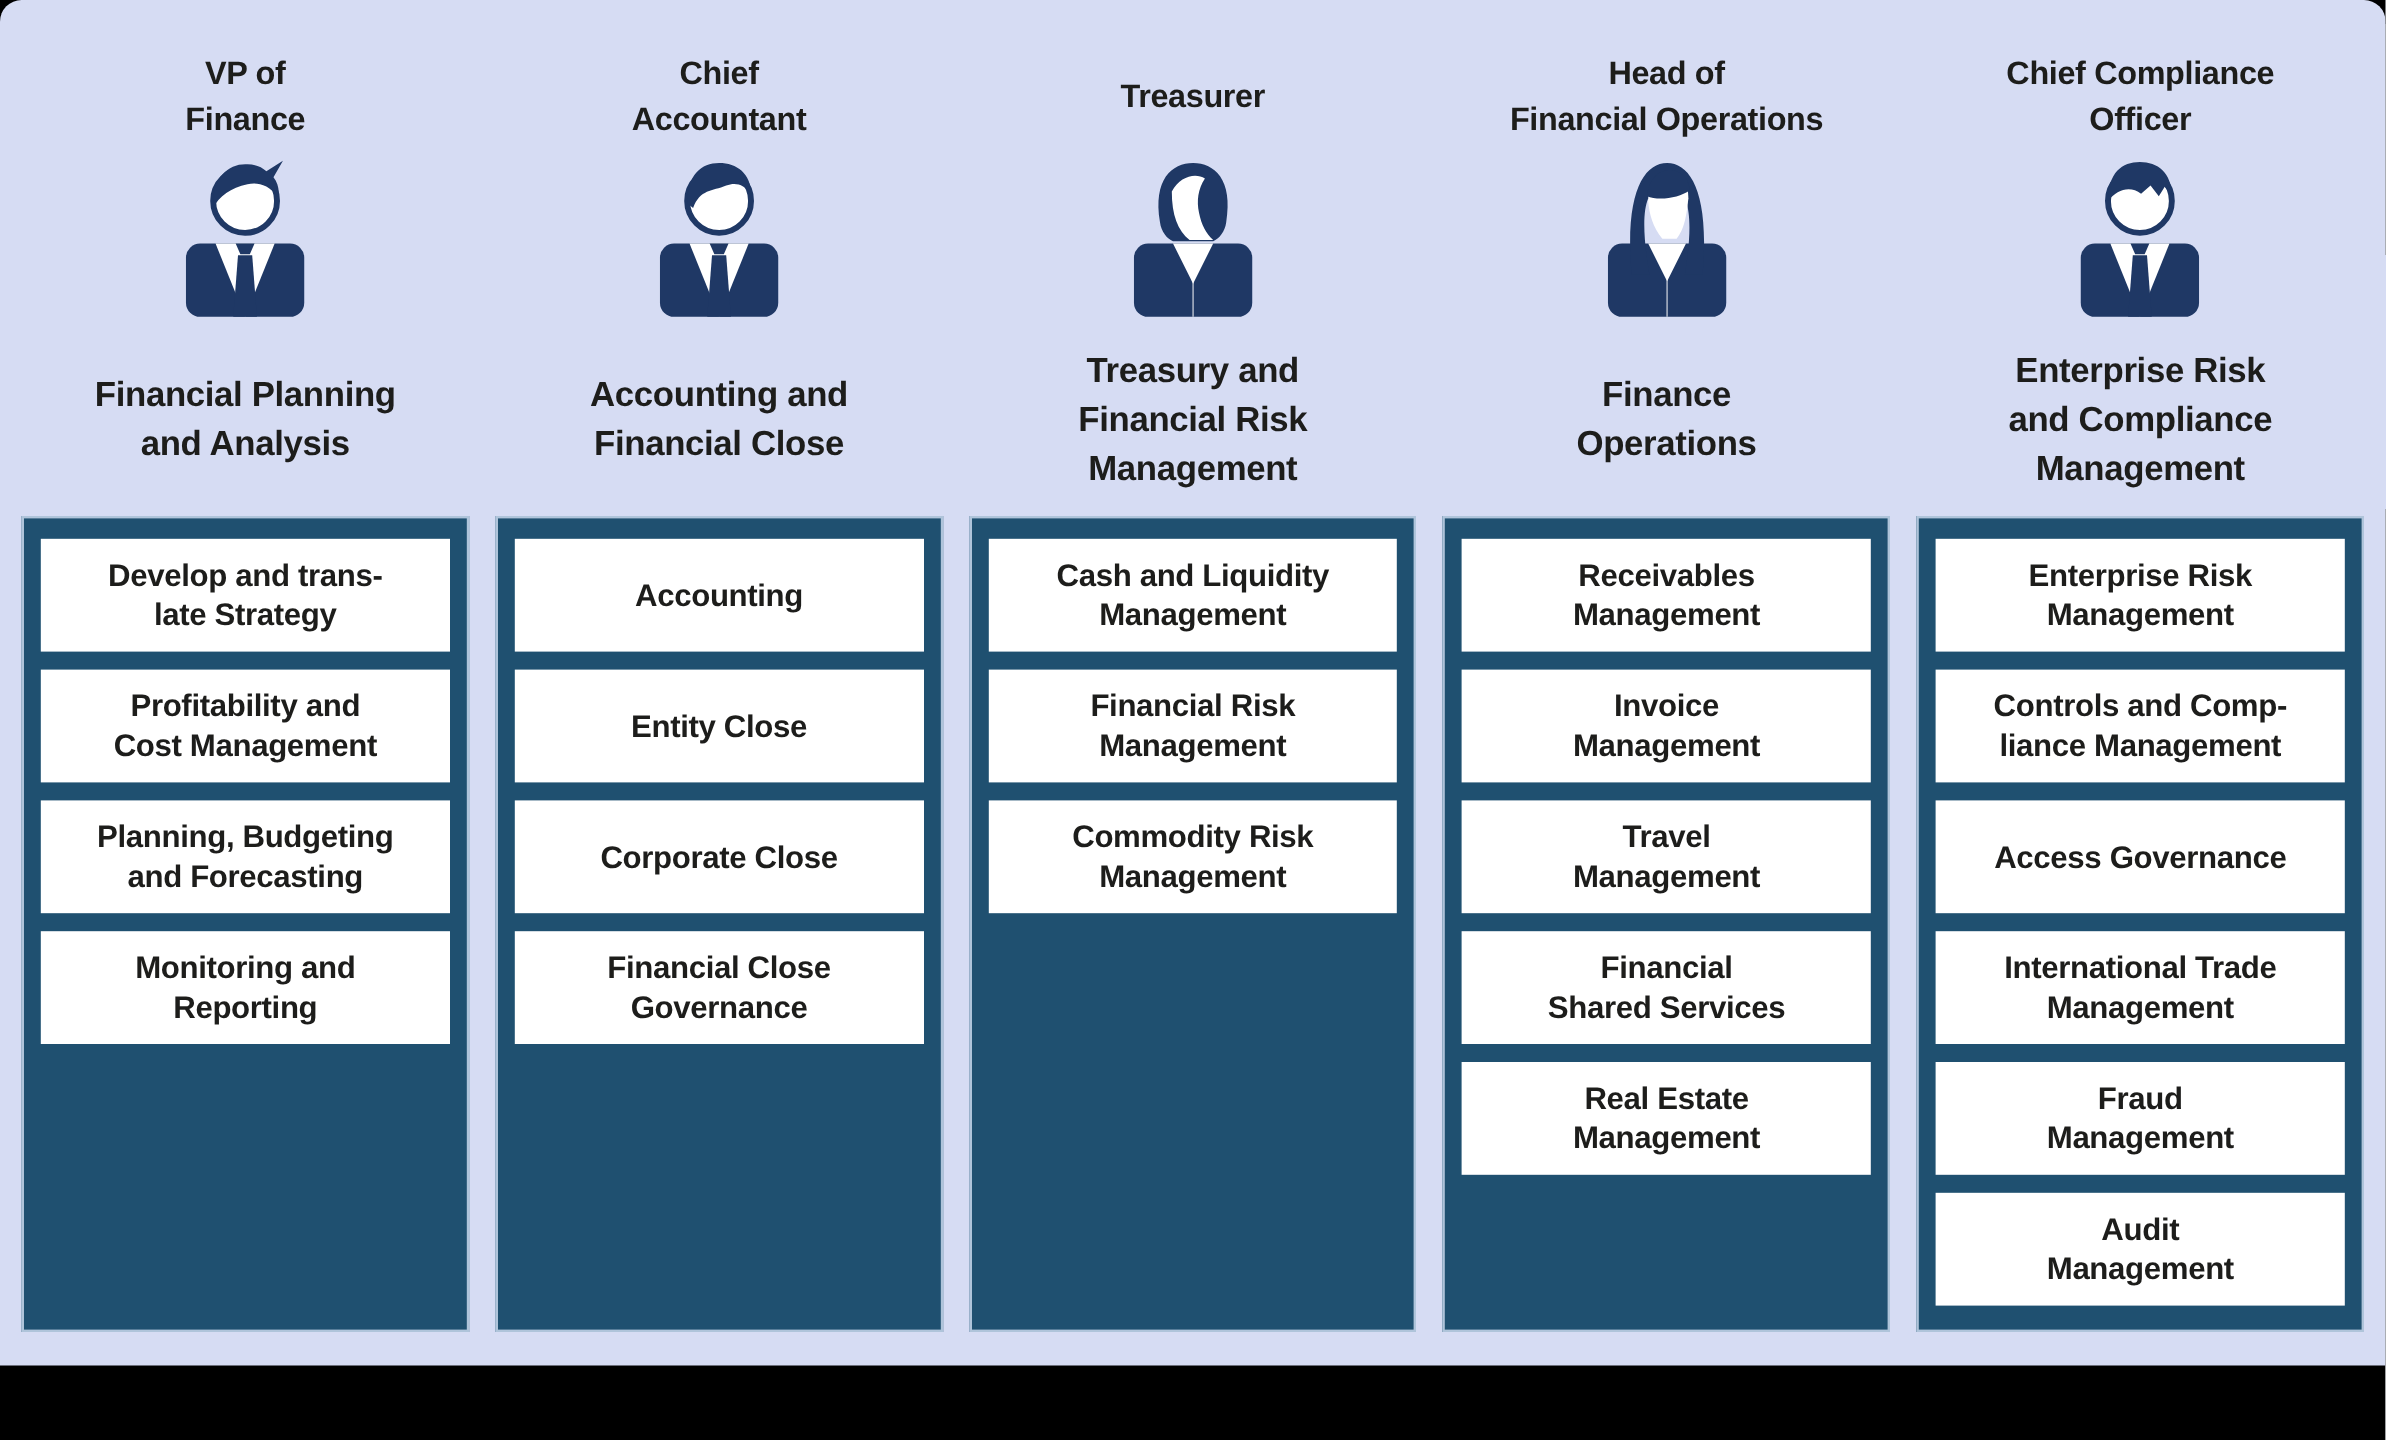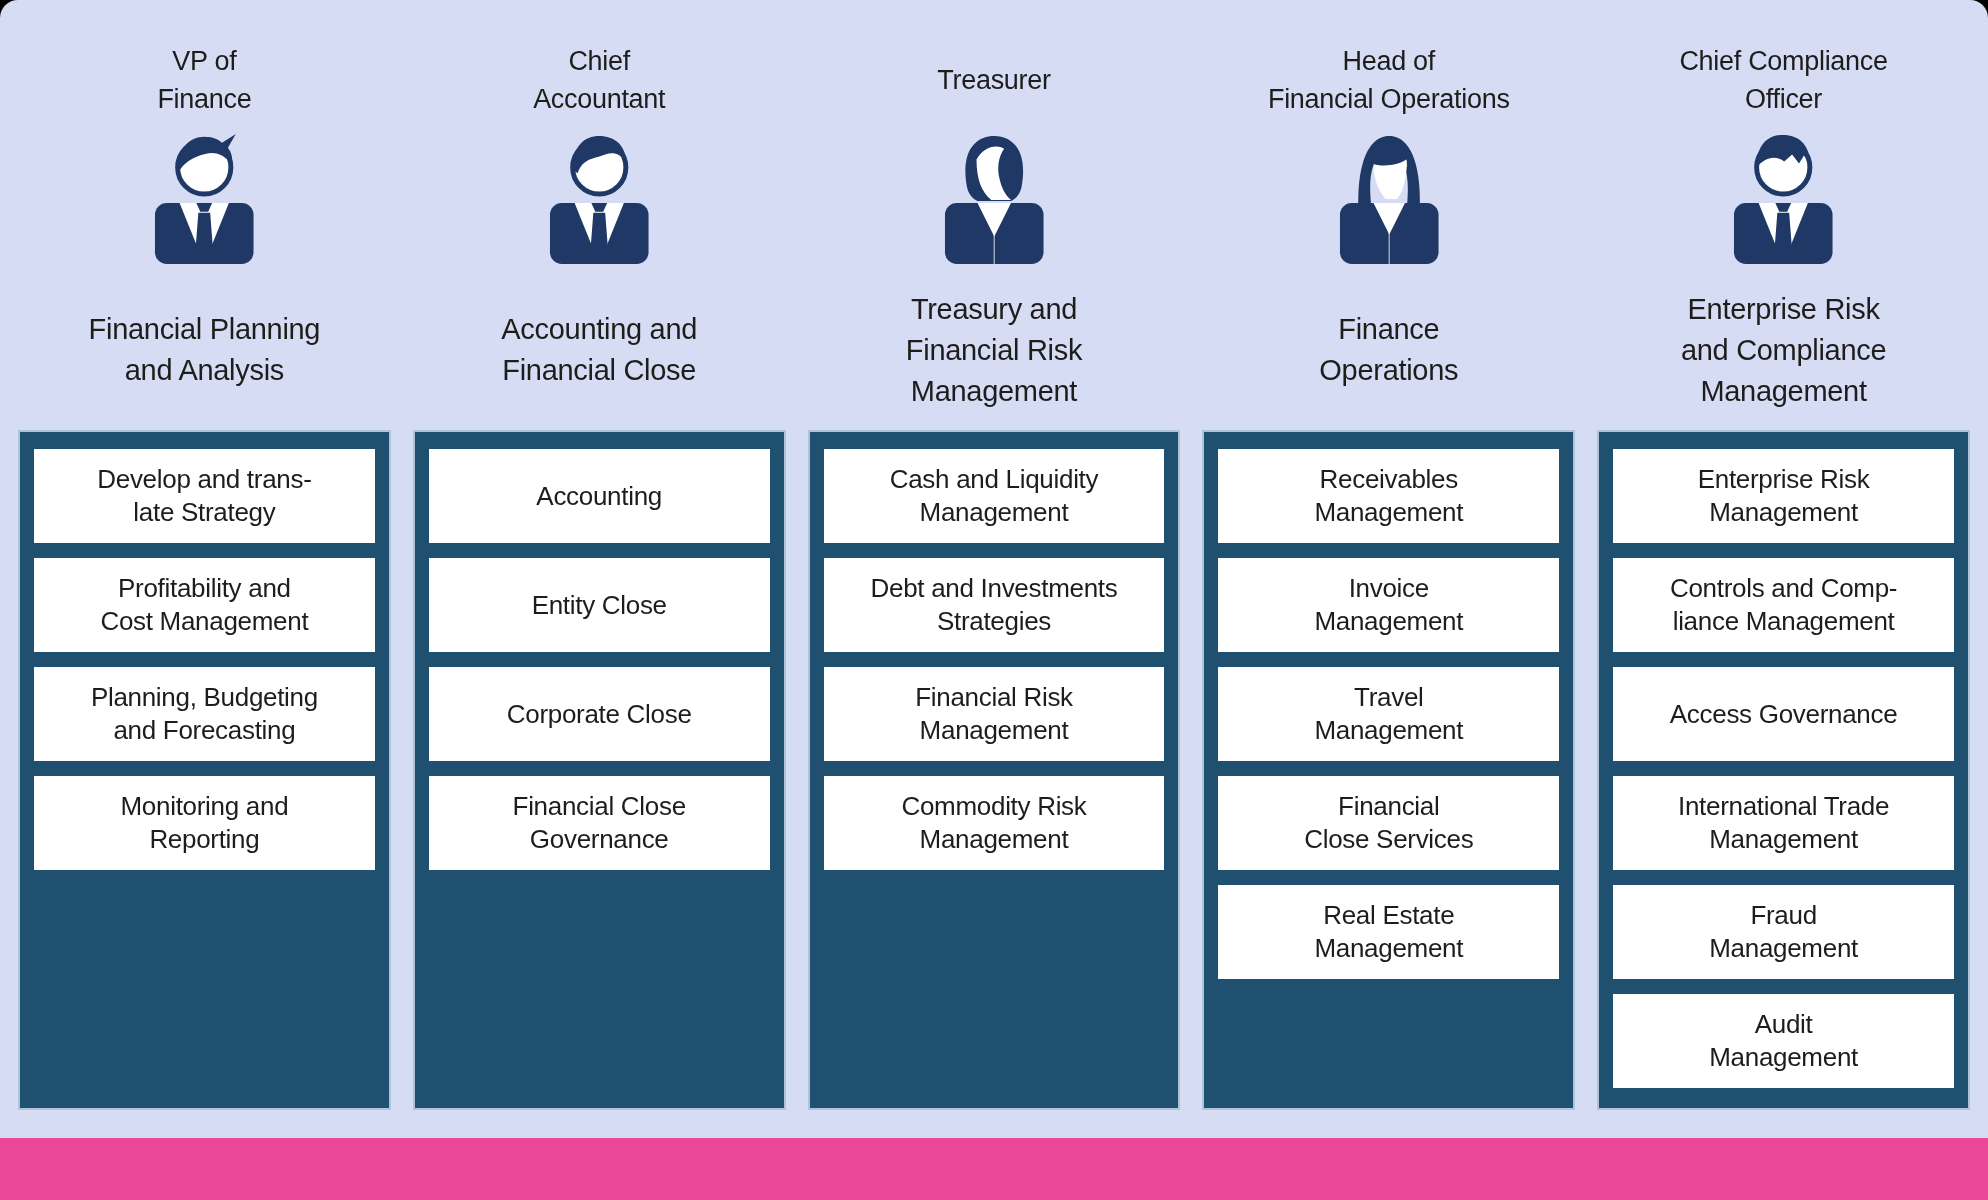--- a/index.html
+++ b/index.html
@@ -1,22 +1,23 @@
 <!DOCTYPE html>
 <html><head>
 <meta charset="utf-8">
 <style>
   html,body{margin:0;padding:0;background:#ffffff;}
   .stage{
     position:relative;
     width:1988px;height:1200px;
-    background:#ec4899;
+    background:#000000;
     overflow:hidden;
     font-family:"Liberation Sans", sans-serif;
     color:#1d1d1b;
+    font-weight:bold;
   }
   .black-band{
     position:absolute;top:0;left:0;width:100%;height:20px;background:#000;
   }
   .figure{
     position:absolute;top:0;left:0;
     width:1988px;height:1138px;
     background:#d6dcf3;
     border-radius:18px 18px 0 0;
   }
@@ -134,22 +135,20 @@
             <path d="M24 58 C18 22 34 8 52 8 C70 8 86 22 80 58 C79 66 74 72 69 74 L35 74 C30 72 25 66 24 58 Z" fill="#1f3865"></path>
             <path d="M34 32 C41 19 54 16 62 21 C56 30 55 40 57 50 C59 60 63 68 69 73 L49 73 C39 65 34 52 34 32 Z" fill="#ffffff"></path>
           </svg>
         </div>
         <div class="dept">Treasury and
 Financial Risk
 Management</div>
         <div class="panel">
           <div class="box">Cash and Liquidity
 Management</div>
-          <div class="box">Debt and Investments
-Strategies</div>
           <div class="box">Financial Risk
 Management</div>
           <div class="box">Commodity Risk
 Management</div>
         </div>
       </section>
 
       <section class="column">
         <div class="role">Head of
 Financial Operations</div>
@@ -166,21 +165,21 @@
         <div class="dept">Finance
 Operations</div>
         <div class="panel">
           <div class="box">Receivables
 Management</div>
           <div class="box">Invoice
 Management</div>
           <div class="box">Travel
 Management</div>
           <div class="box">Financial
-Close Services</div>
+Shared Services</div>
           <div class="box">Real Estate
 Management</div>
         </div>
       </section>
 
       <section class="column">
         <div class="role">Chief Compliance
 Officer</div>
         <div class="avatar-wrap">
           <svg viewBox="0 0 104 140" aria-hidden="true">

